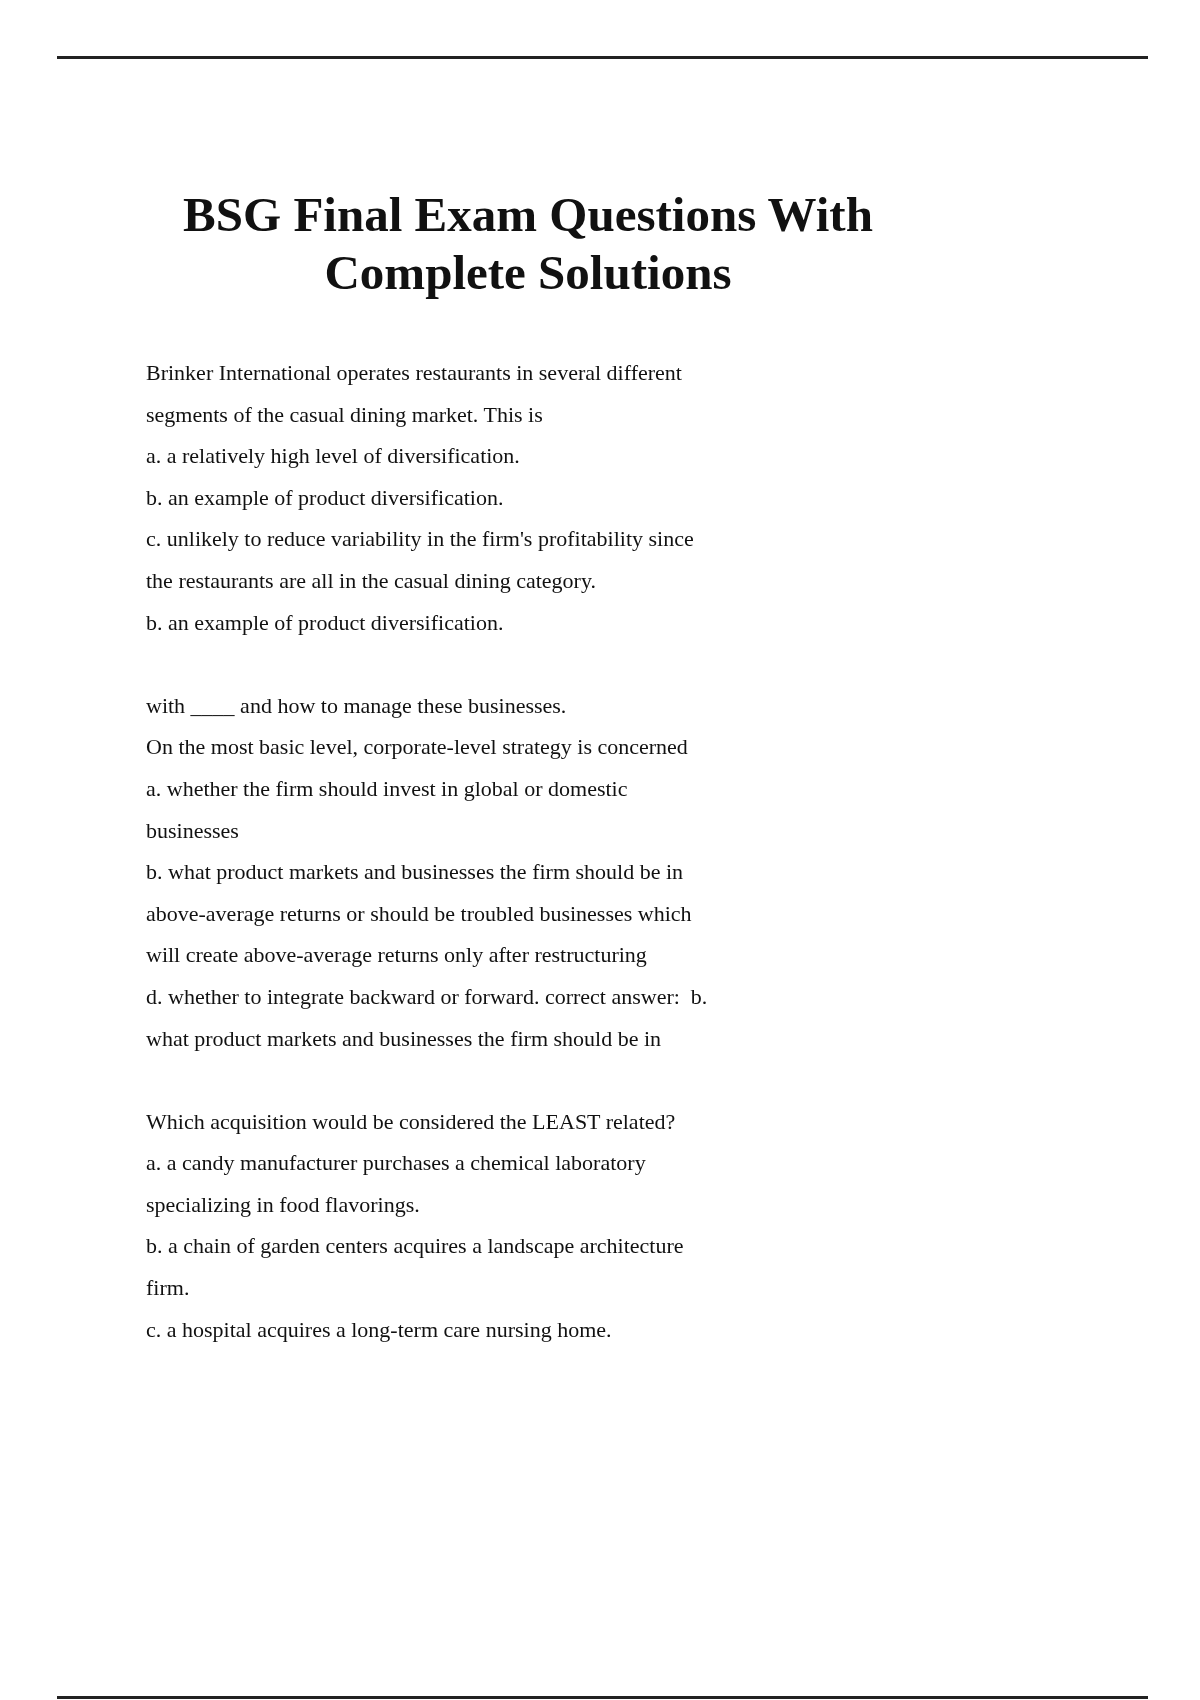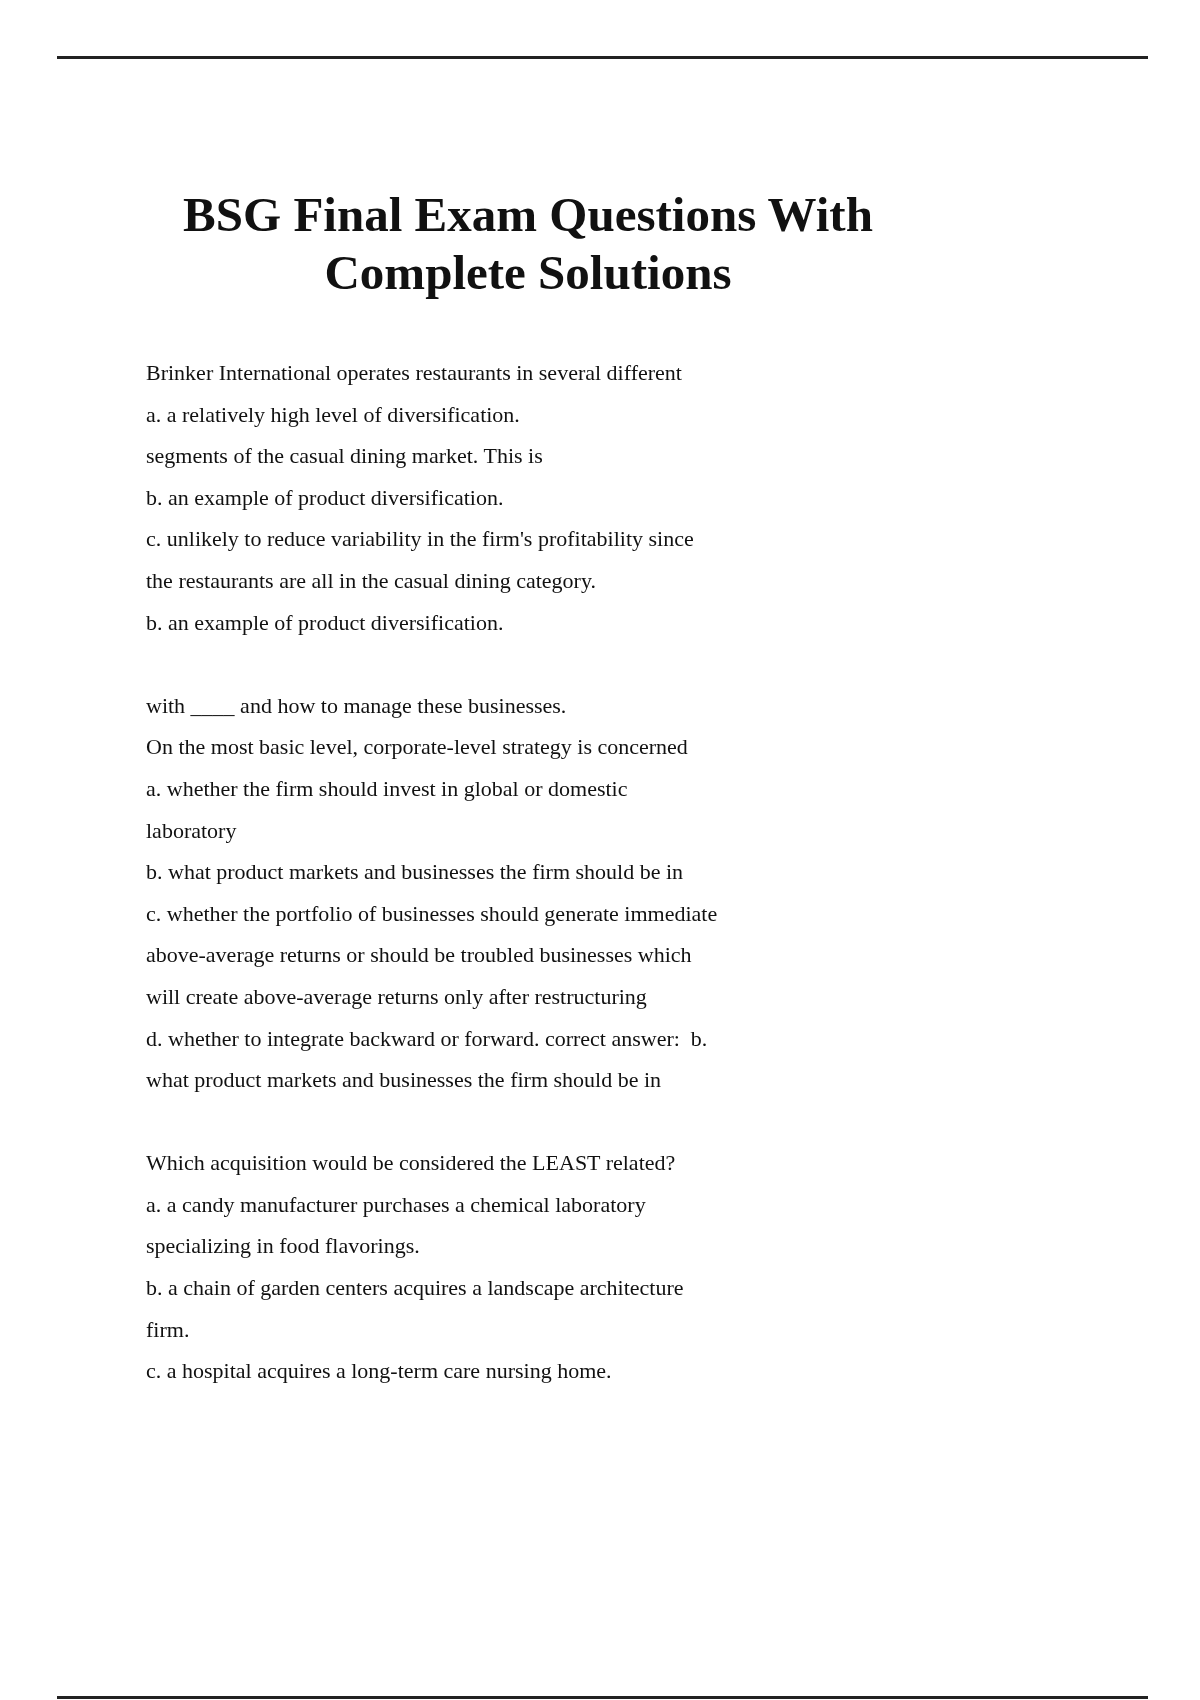--- a/index.html
+++ b/index.html
@@ -56,35 +56,34 @@
 <div class="rule top"></div>
 
 <h1 class="title">
   <span>BSG Final Exam Questions With</span>
   <span>Complete Solutions</span>
 </h1>
 
 <div class="content">
   <div class="question">
     <span class="line">Brinker International operates restaurants in several different</span>
+    <span class="line">segments of the casual dining market. This is</span>
     <span class="line">a. a relatively high level of diversification.</span>
-    <span class="line">segments of the casual dining market. This is</span>
     <span class="line">b. an example of product diversification.</span>
     <span class="line">c. unlikely to reduce variability in the firm's profitability since</span>
     <span class="line">the restaurants are all in the casual dining category.</span>
     <span class="line">b. an example of product diversification.</span>
   </div>
 
   <div class="question">
     <span class="line">with ____ and how to manage these businesses.</span>
     <span class="line">On the most basic level, corporate-level strategy is concerned</span>
     <span class="line">a. whether the firm should invest in global or domestic</span>
-    <span class="line">laboratory</span>
+    <span class="line">businesses</span>
     <span class="line">b. what product markets and businesses the firm should be in</span>
-    <span class="line">c. whether the portfolio of businesses should generate immediate</span>
     <span class="line">above-average returns or should be troubled businesses which</span>
     <span class="line">will create above-average returns only after restructuring</span>
     <span class="line">d. whether to integrate backward or forward. correct answer:  b.</span>
     <span class="line">what product markets and businesses the firm should be in</span>
   </div>
 
   <div class="question">
     <span class="line">Which acquisition would be considered the LEAST related?</span>
     <span class="line">a. a candy manufacturer purchases a chemical laboratory</span>
     <span class="line">specializing in food flavorings.</span>

